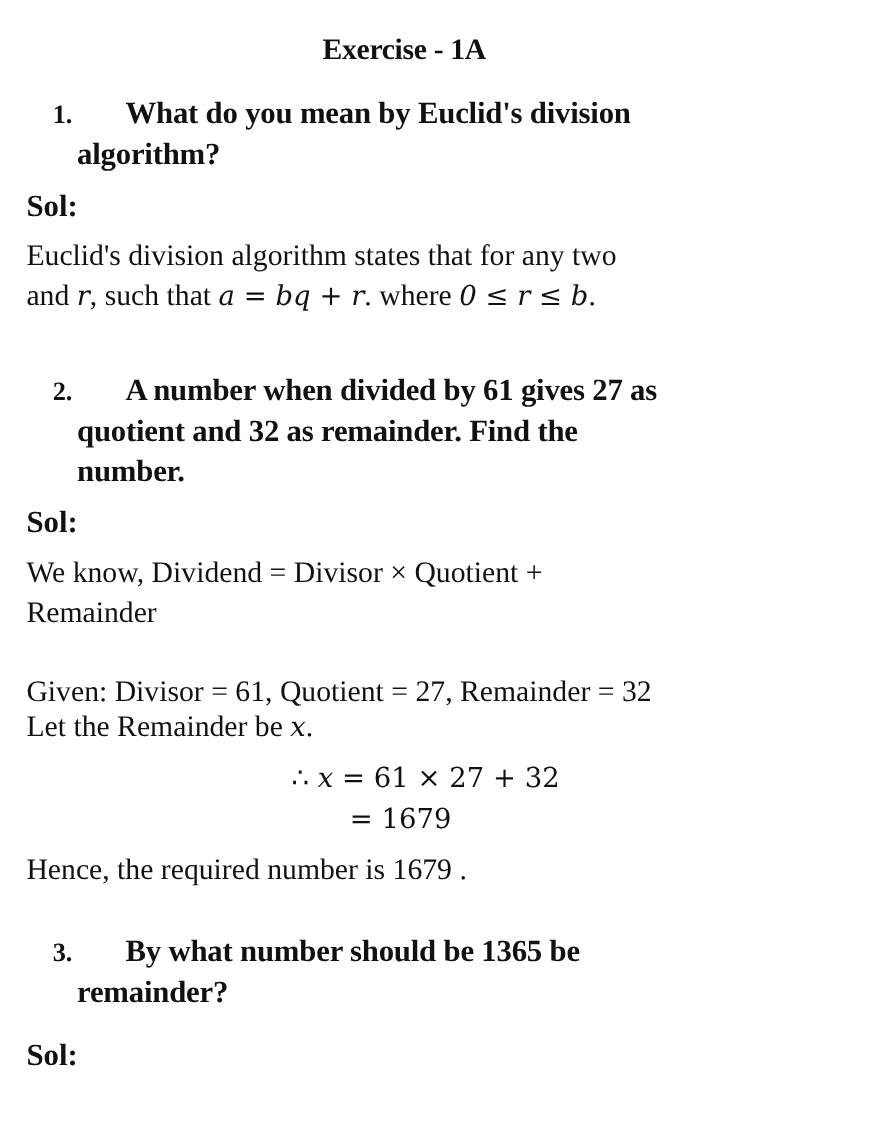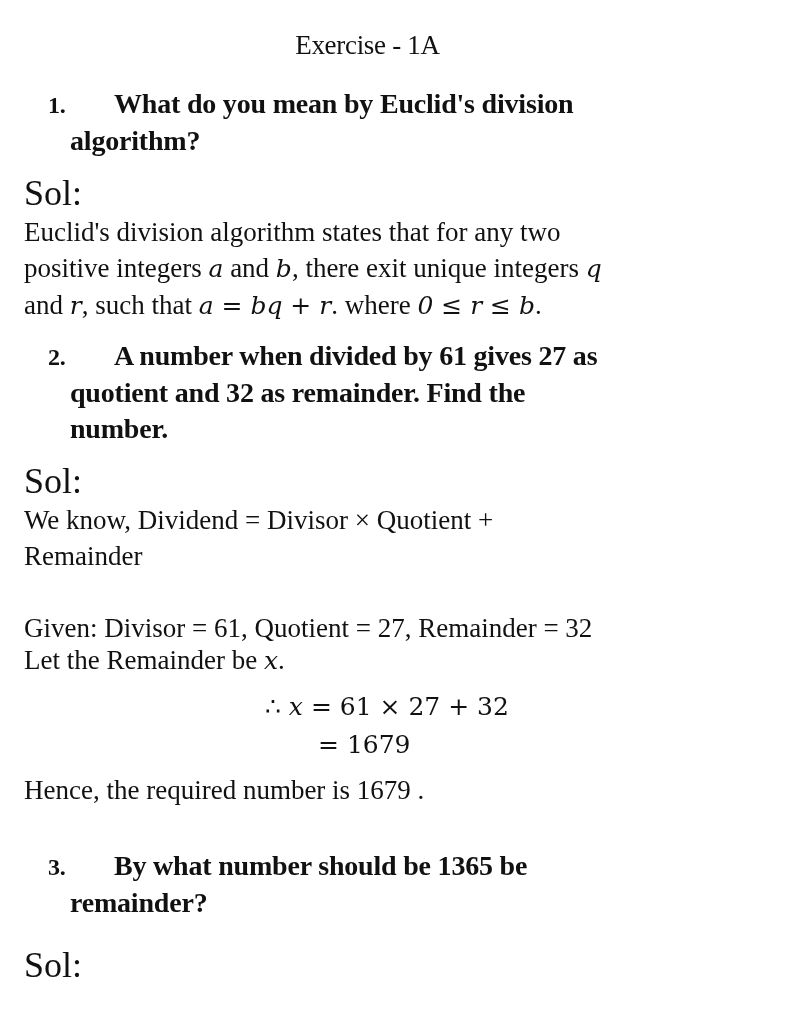--- a/index.html
+++ b/index.html
@@ -13,38 +13,38 @@
       position: relative;
       overflow: hidden;
       color: #111111;
       font-family: "Liberation Serif", "DejaVu Serif", serif;
     }
     .abs { position: absolute; white-space: nowrap; }
     .title {
       left: 0; width: 735px; top: 30px;
       text-align: center;
       font-size: 27px;
-      font-weight: normal;
+      font-weight: bold;
       letter-spacing: -0.3px;
     }
     .q {
       font-weight: bold;
       font-size: 28px;
       line-height: 36px;
       letter-spacing: -0.2px;
     }
     .q .num {
       display: inline-block;
       width: 66px;
       font-size: 24px;
     }
     .q .cont { display: block; padding-left: 22px; }
     .sol-label {
-      font-weight: normal;
-      font-size: 36px;
+      font-weight: bold;
+      font-size: 28px;
       left: 24px;
     }
     .body-text {
       font-size: 27px;
       line-height: 36px;
       left: 24px;
     }
     .mi { font-style: italic; font-family: "DejaVu Serif", "Liberation Serif", serif; font-size: 25px; }
     .math {
       font-family: "DejaVu Serif", "Liberation Serif", serif;
@@ -58,21 +58,20 @@
 
 <div class="abs q" style="left:48px; top:86px;">
   <span class="num">1.</span><span>What do you mean by Euclid's division</span>
   <span class="cont">algorithm?</span>
 </div>
 
 <div class="abs sol-label" style="top:172px;">Sol:</div>
 
 <div class="abs body-text" style="top:214px;">
   <div>Euclid's division algorithm states that for any two</div>
-  <div><span>positive integers </span><span class="mi">a</span><span> and </span><span class="mi">b</span><span>, there exit unique integers </span><span class="mi">q</span></div>
   <div><span>and </span><span class="mi">r</span><span>, such that </span><span class="mi">a = bq + r</span><span>. where </span><span class="mi">0 ≤ r ≤ b</span><span>.</span></div>
 </div>
 
 <div class="abs q" style="left:48px; top:338px;">
   <span class="num">2.</span><span>A number when divided by 61 gives 27 as</span>
   <span class="cont">quotient and 32 as remainder. Find the</span>
   <span class="cont">number.</span>
 </div>
 
 <div class="abs sol-label" style="top:460px;">Sol:</div>

